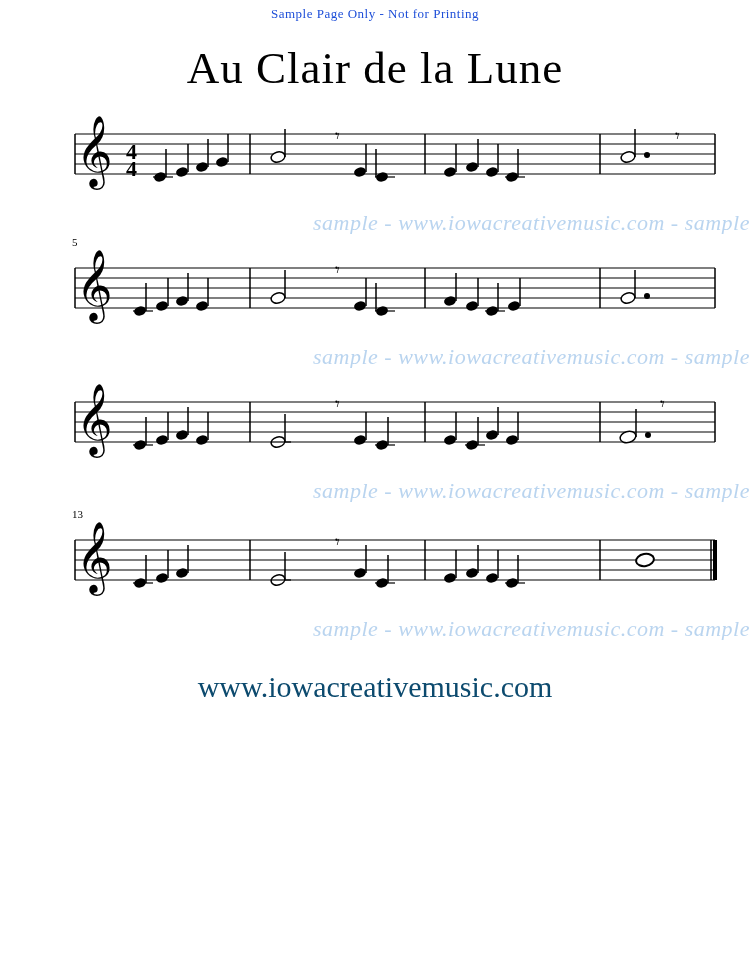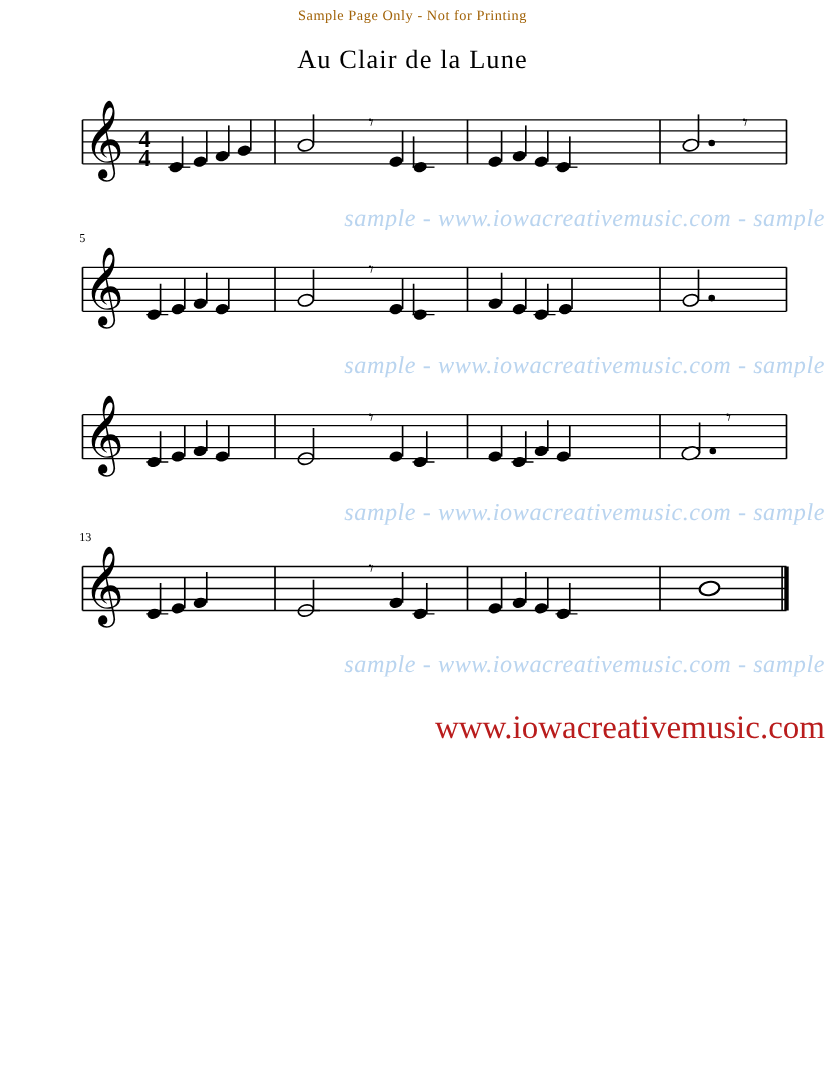--- a/index.html
+++ b/index.html
@@ -8,50 +8,50 @@
       background: #ffffff;
       font-family: 'Times New Roman', Times, serif;
       width: 750px;
       min-height: 971px;
       position: relative;
       overflow: hidden;
     }
 
     .watermark-top {
       text-align: center;
-      color: #a16207;
+      color: #1d4ed8;
       font-size: 13px;
       padding: 6px 0 2px 0;
       letter-spacing: 0.5px;
     }
 
     .title {
       text-align: center;
-      font-size: 24px;
+      font-size: 45px;
       font-weight: normal;
       margin: 18px 0 10px 0;
       letter-spacing: 1px;
     }
 
     .measure-number {
       font-size: 11px;
       position: absolute;
       left: 42px;
       top: -2px;
     }
 
     .section {
       margin-bottom: 30px;
     }
 
     .bottom-website {
-      text-align: right;
+      text-align: center;
       font-size: 28px;
       margin-top: 10px;
-      color: #b91c1c;
+      color: #0c4a6e;
     }
 
     .watermark-full {
       position: absolute;
       left: 0;
       width: 750px;
       font-size: 22px;
       font-style: italic;
       color: rgba(100,160,220,0.45);
       white-space: nowrap;

